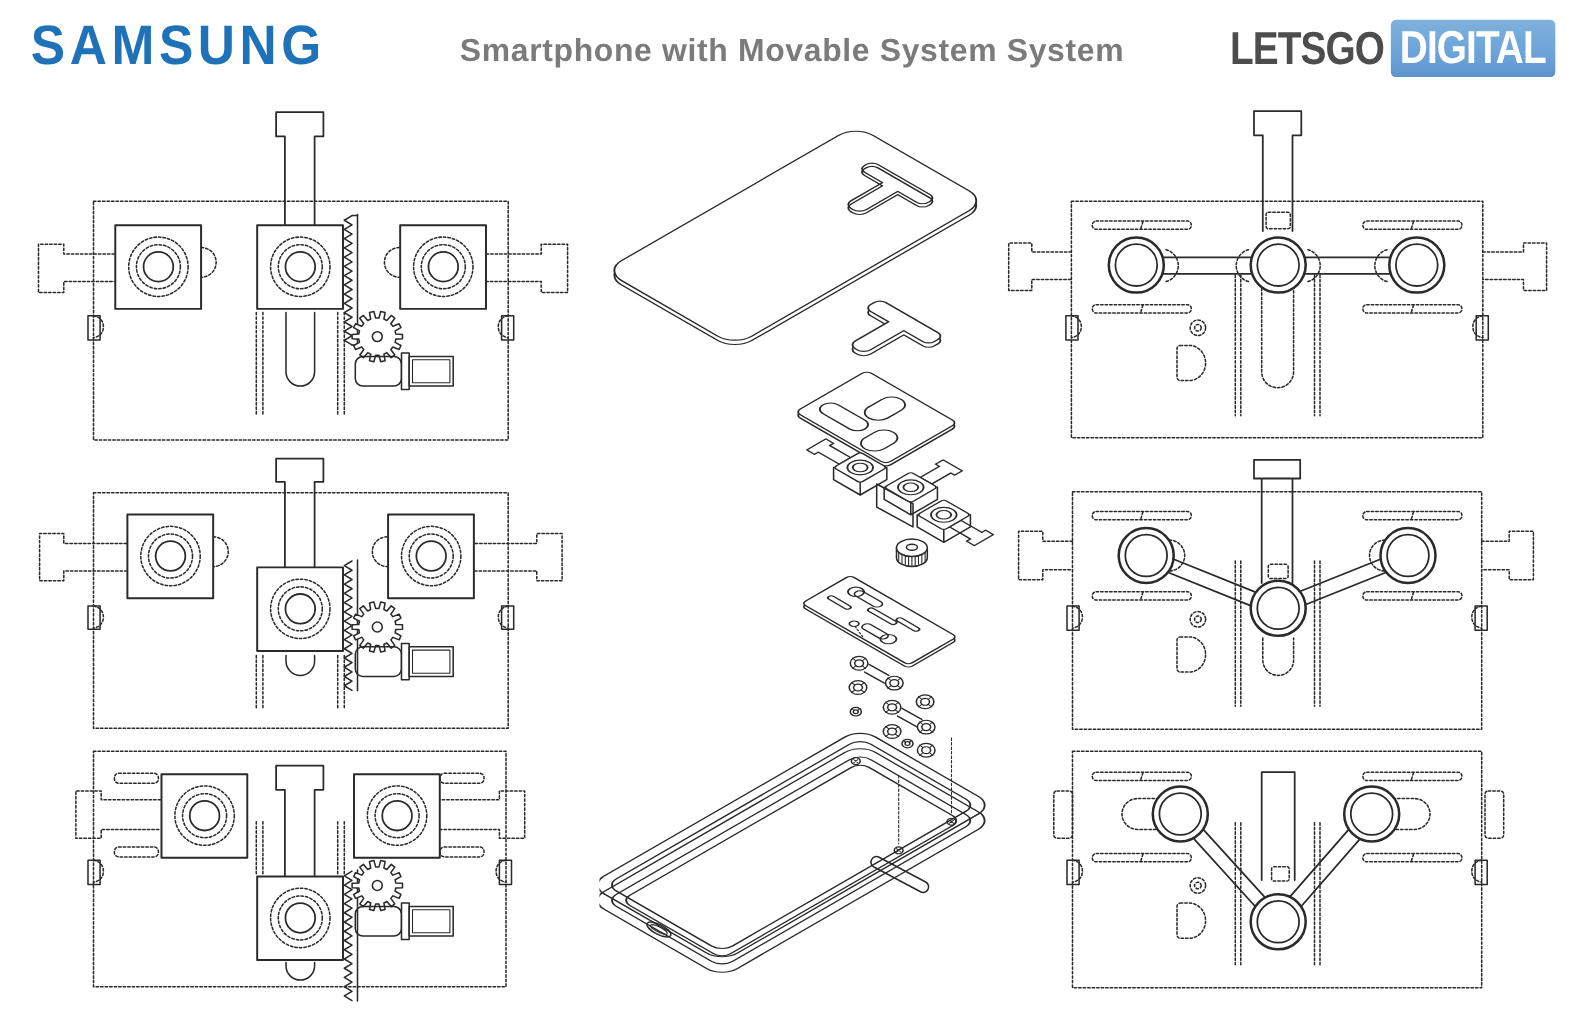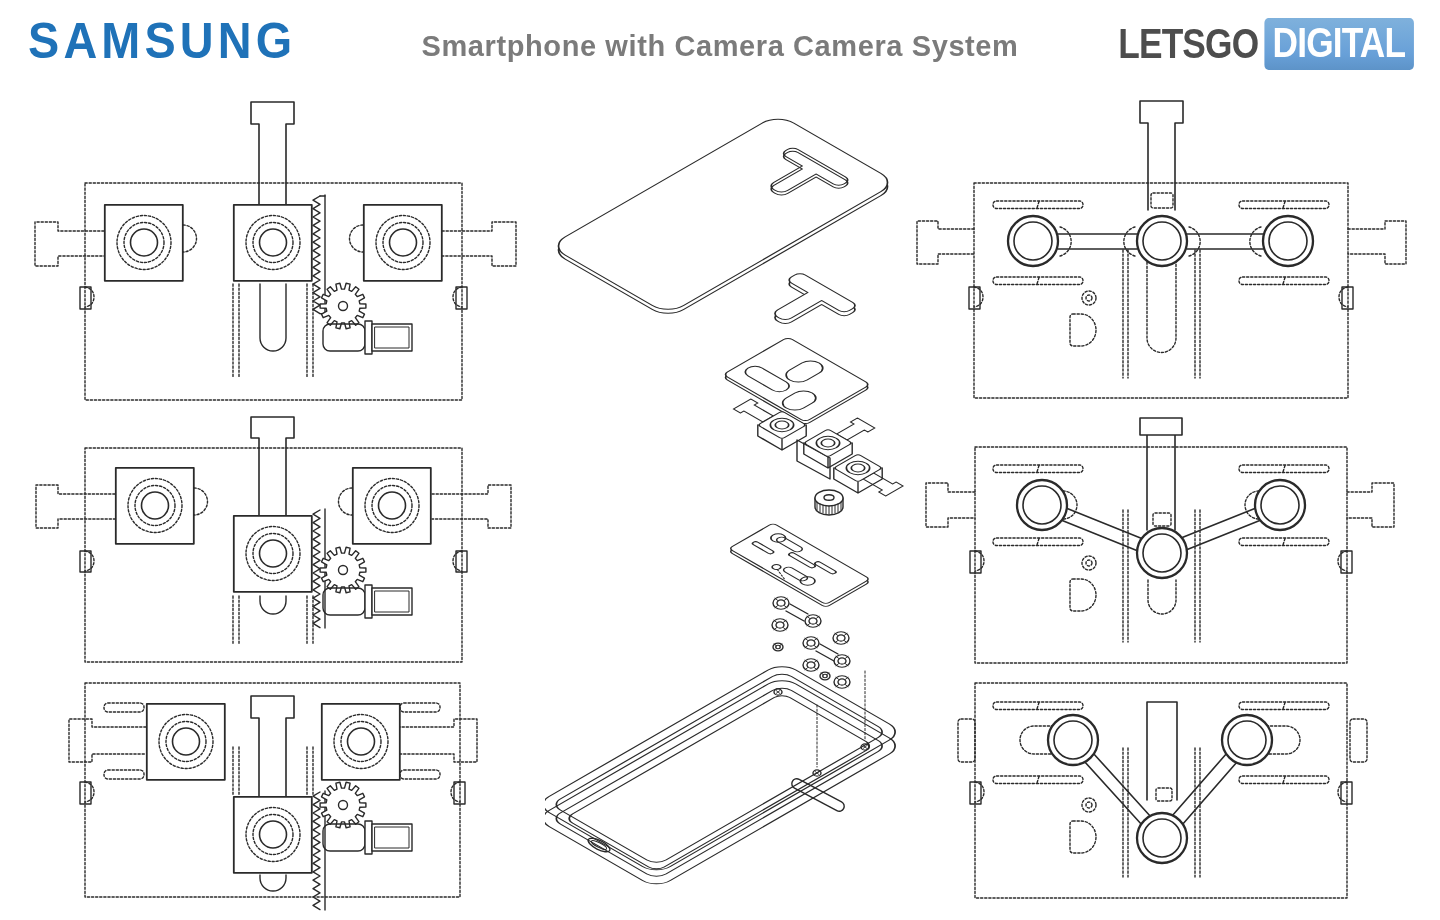--- a/index.html
+++ b/index.html
@@ -41,21 +41,21 @@
   svg .sw22{stroke-width:2.3;}
   svg .wf{fill:#fff;}
 </style>
 </head>
 <body>
 
 <div class="page">
 
   <div class="hdr">
     <div class="brand">SAMSUNG</div>
-    <div class="title">Smartphone with Camera Camera System</div>
+    <div class="title">Smartphone with Movable System System</div>
     <div class="pub">
       <span class="letsgo">LETSGO</span>
       <span class="digital">DIGITAL</span>
     </div>
   </div>
 
   <svg width="0" height="0" style="position:absolute" aria-hidden="true">
     <defs>
       <pattern id="wormhatch" patternUnits="userSpaceOnUse" width="3.6" height="3.6" patternTransform="rotate(14)">
         <line x1="1" y1="0" x2="1" y2="3.6" style="stroke:#333;stroke-width:1.1"></line>

